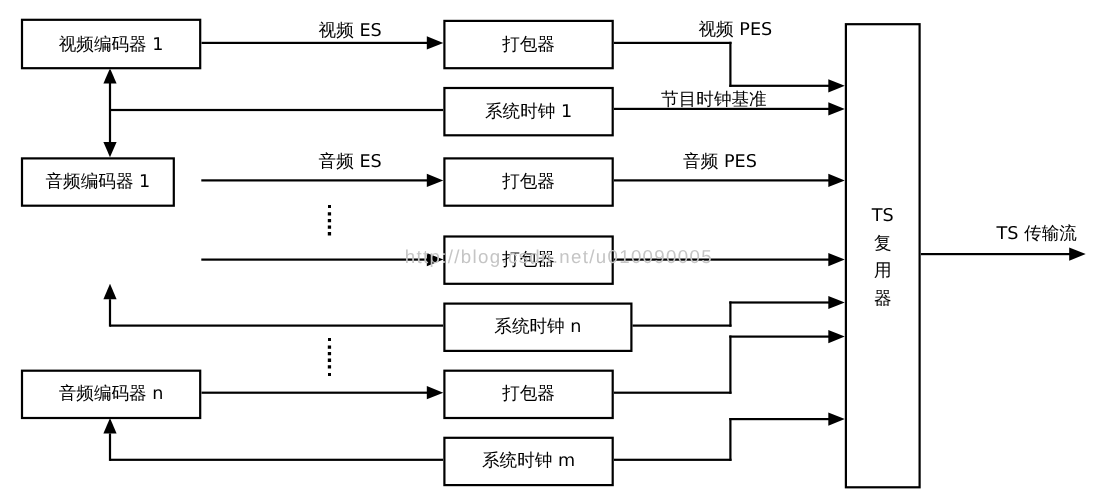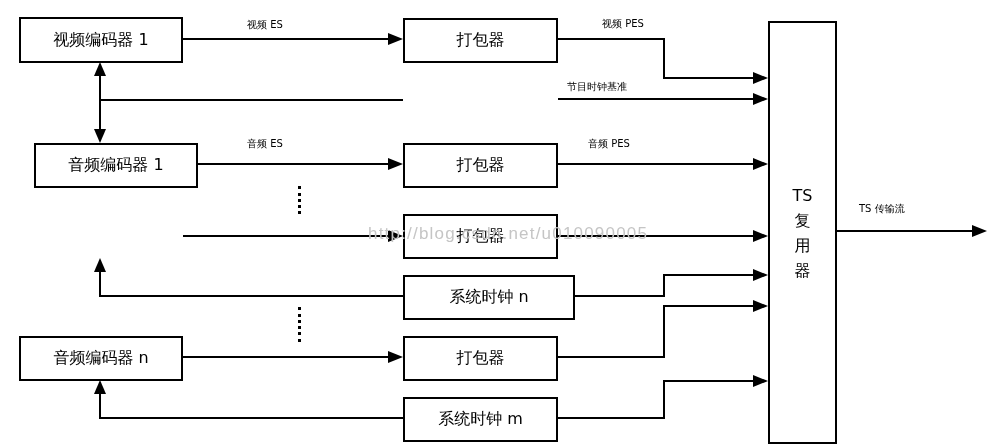--- a/index.html
+++ b/index.html
@@ -16,44 +16,47 @@
   .mux{flex-direction:column;line-height:25px;text-align:center;}
   .hline,.vline{position:absolute;background:#000;z-index:5;}
   .hline{height:2px;}
   .vline{width:2px;}
   .arr-r{position:absolute;width:0;height:0;z-index:6;
     border-top:6px solid transparent;border-bottom:6px solid transparent;border-left:15px solid #000;}
   .arr-u{position:absolute;width:0;height:0;z-index:6;
     border-left:6px solid transparent;border-right:6px solid transparent;border-bottom:14px solid #000;}
   .arr-d{position:absolute;width:0;height:0;z-index:6;
     border-left:6px solid transparent;border-right:6px solid transparent;border-top:14px solid #000;}
-  .elabel{position:absolute;font-size:10px;text-align:left;z-index:8;white-space:nowrap;}
+  .elabel{position:absolute;font-size:16px;text-align:right;z-index:8;white-space:nowrap;}
   .vdots{position:absolute;width:0;border-left:3px dotted #000;z-index:7;}
   .wm{
     position:absolute;z-index:50;font-family:Liberation Sans, sans-serif;
     font-size:17px;letter-spacing:1.2px;color:#c5c5c5;white-space:nowrap;margin-left:20px;
   }
 </style>
 </head>
 <body>
 
 <div class="stage">
 
   <div class="box" style="left:19px;top:17px;width:164px;height:46px;">
     <span>视频编码器 1</span>
   </div>
-  <div class="box" style="left:34px;top:143px;width:164px;height:45px;">
+  <div class="box" style="left:19px;top:143px;width:140px;height:45px;">
     <span>音频编码器 1</span>
   </div>
   <div class="box" style="left:19px;top:336px;width:164px;height:45px;">
     <span>音频编码器 n</span>
   </div>
 
   <div class="box" style="left:403px;top:18px;width:155px;height:45px;">
     <span>打包器</span>
+  </div>
+  <div class="box" style="left:403px;top:79px;width:155px;height:45px;">
+    <span>系统时钟 1</span>
   </div>
   <div class="box" style="left:403px;top:143px;width:155px;height:45px;">
     <span>打包器</span>
   </div>
   <div class="box" style="left:403px;top:214px;width:155px;height:45px;">
     <span>打包器</span>
   </div>
   <div class="box" style="left:403px;top:275px;width:172px;height:45px;">
     <span>系统时钟 n</span>
   </div>

